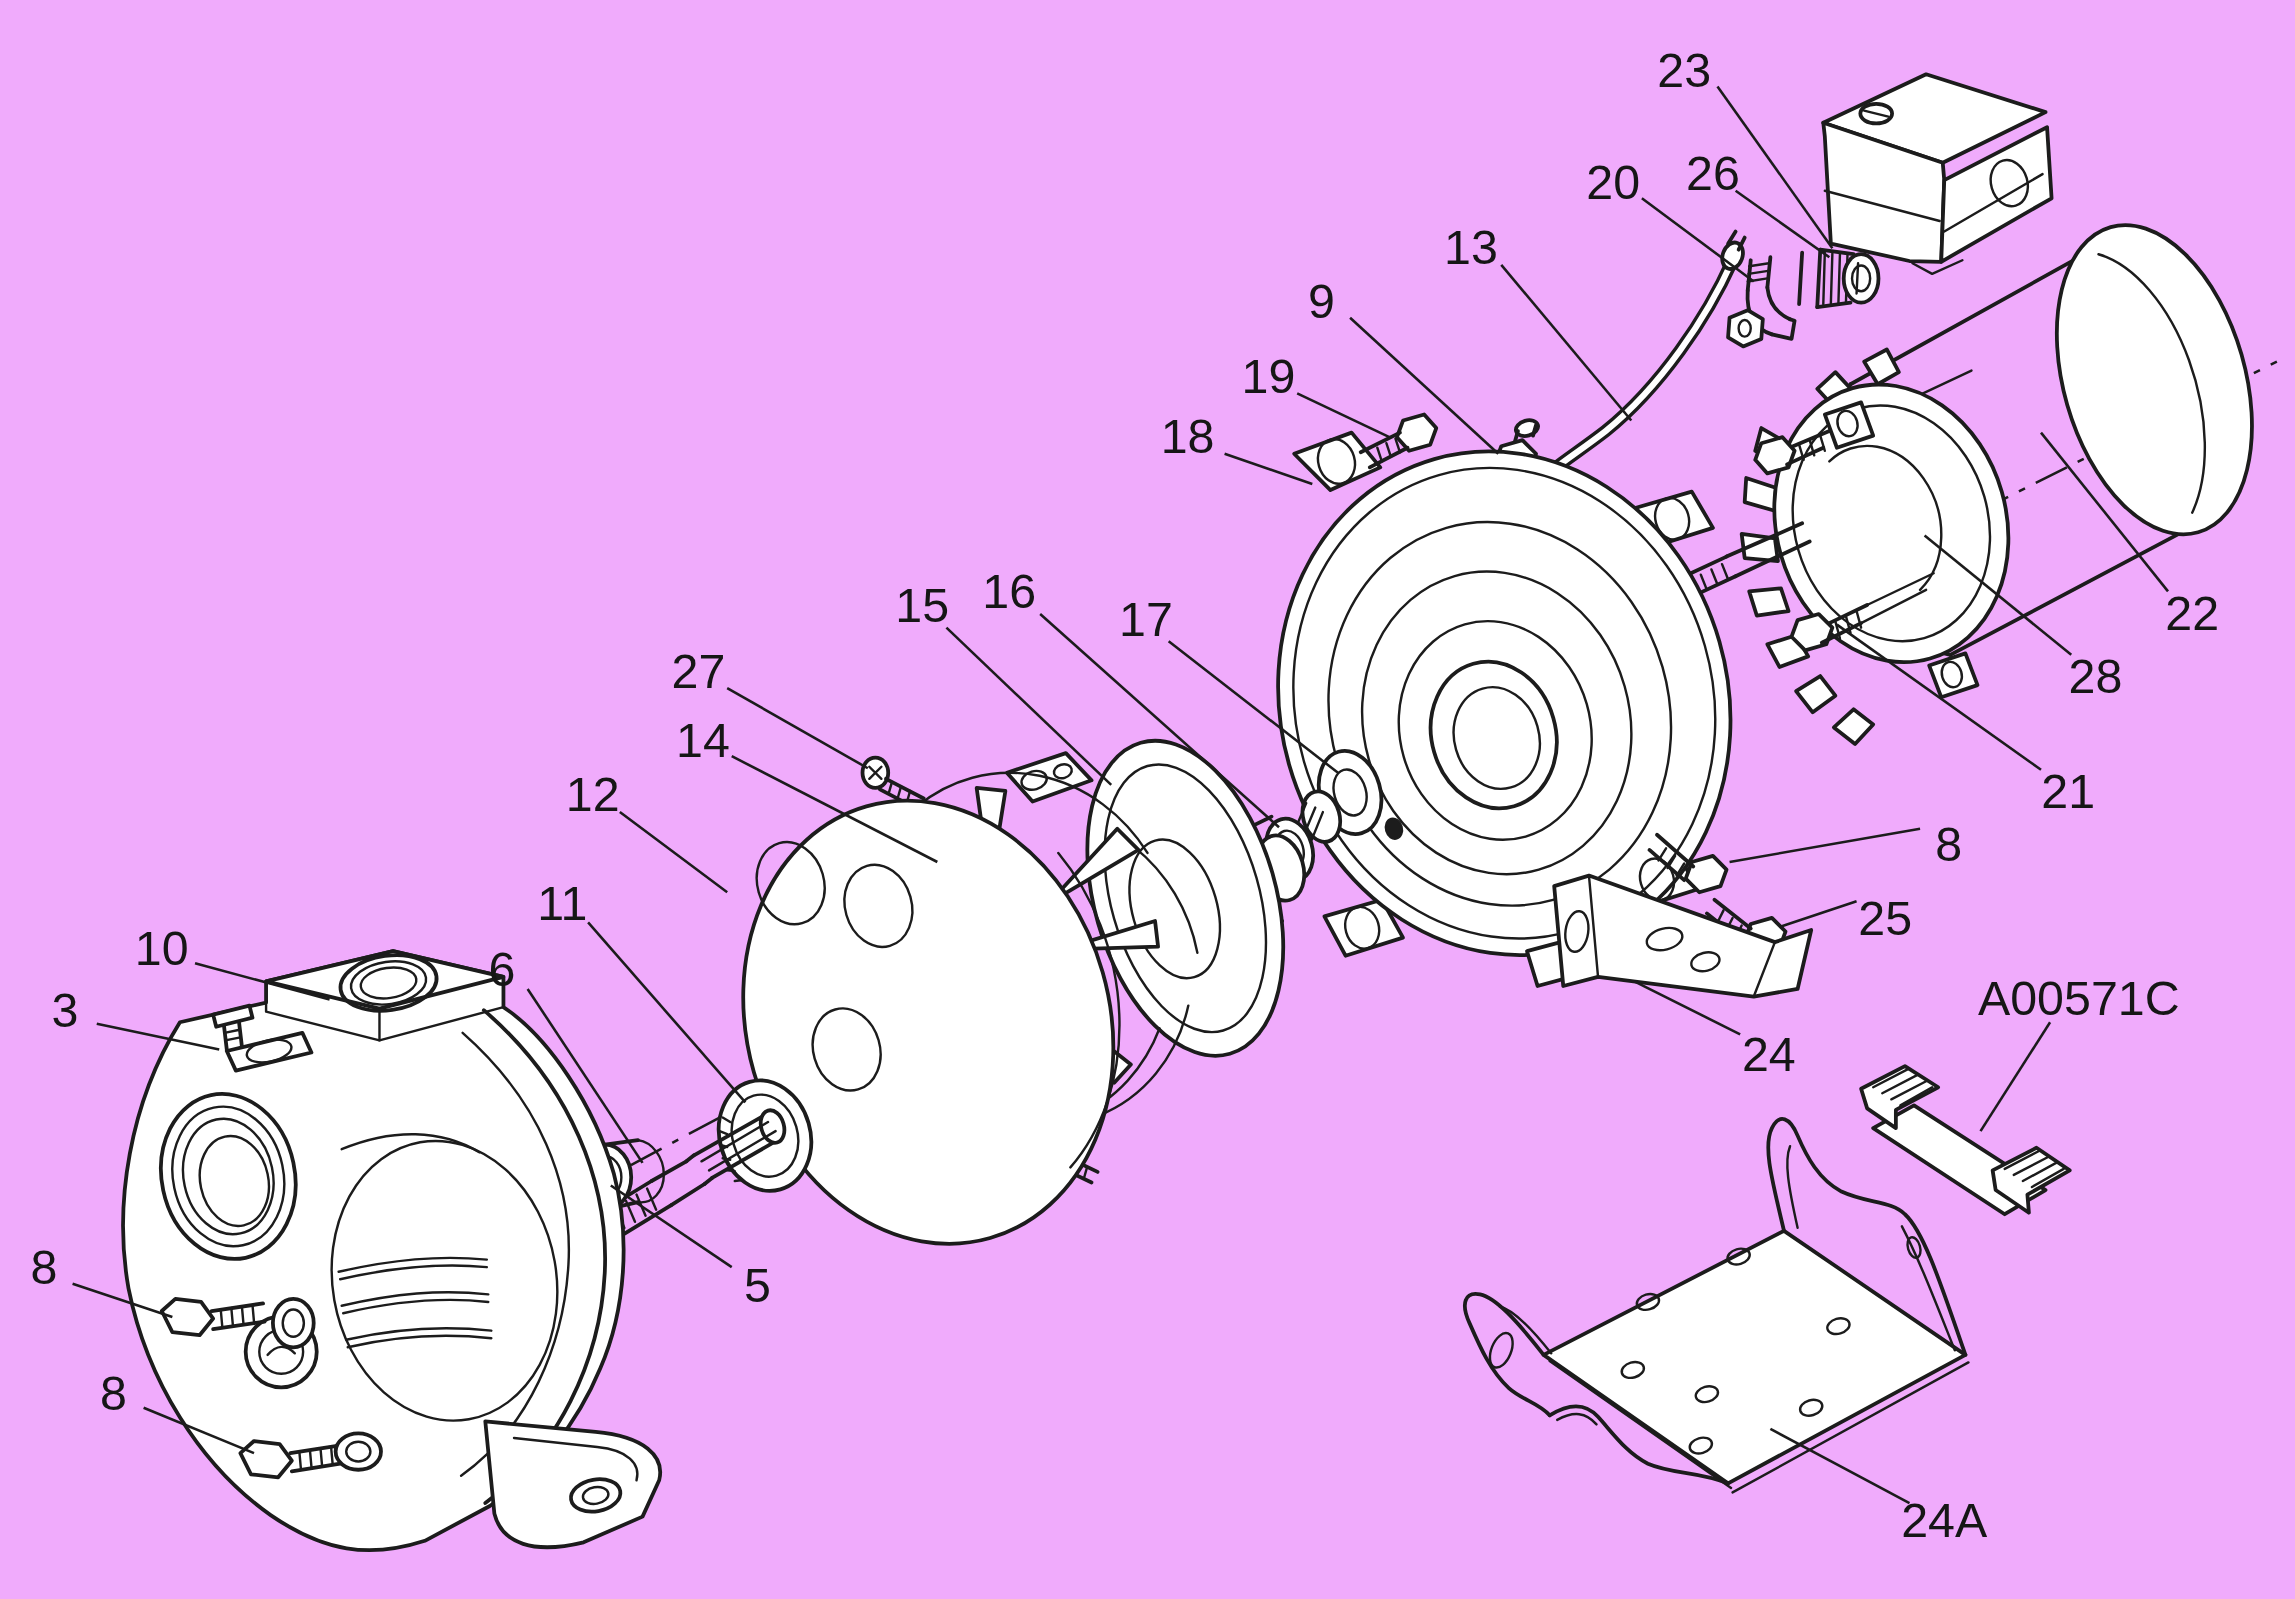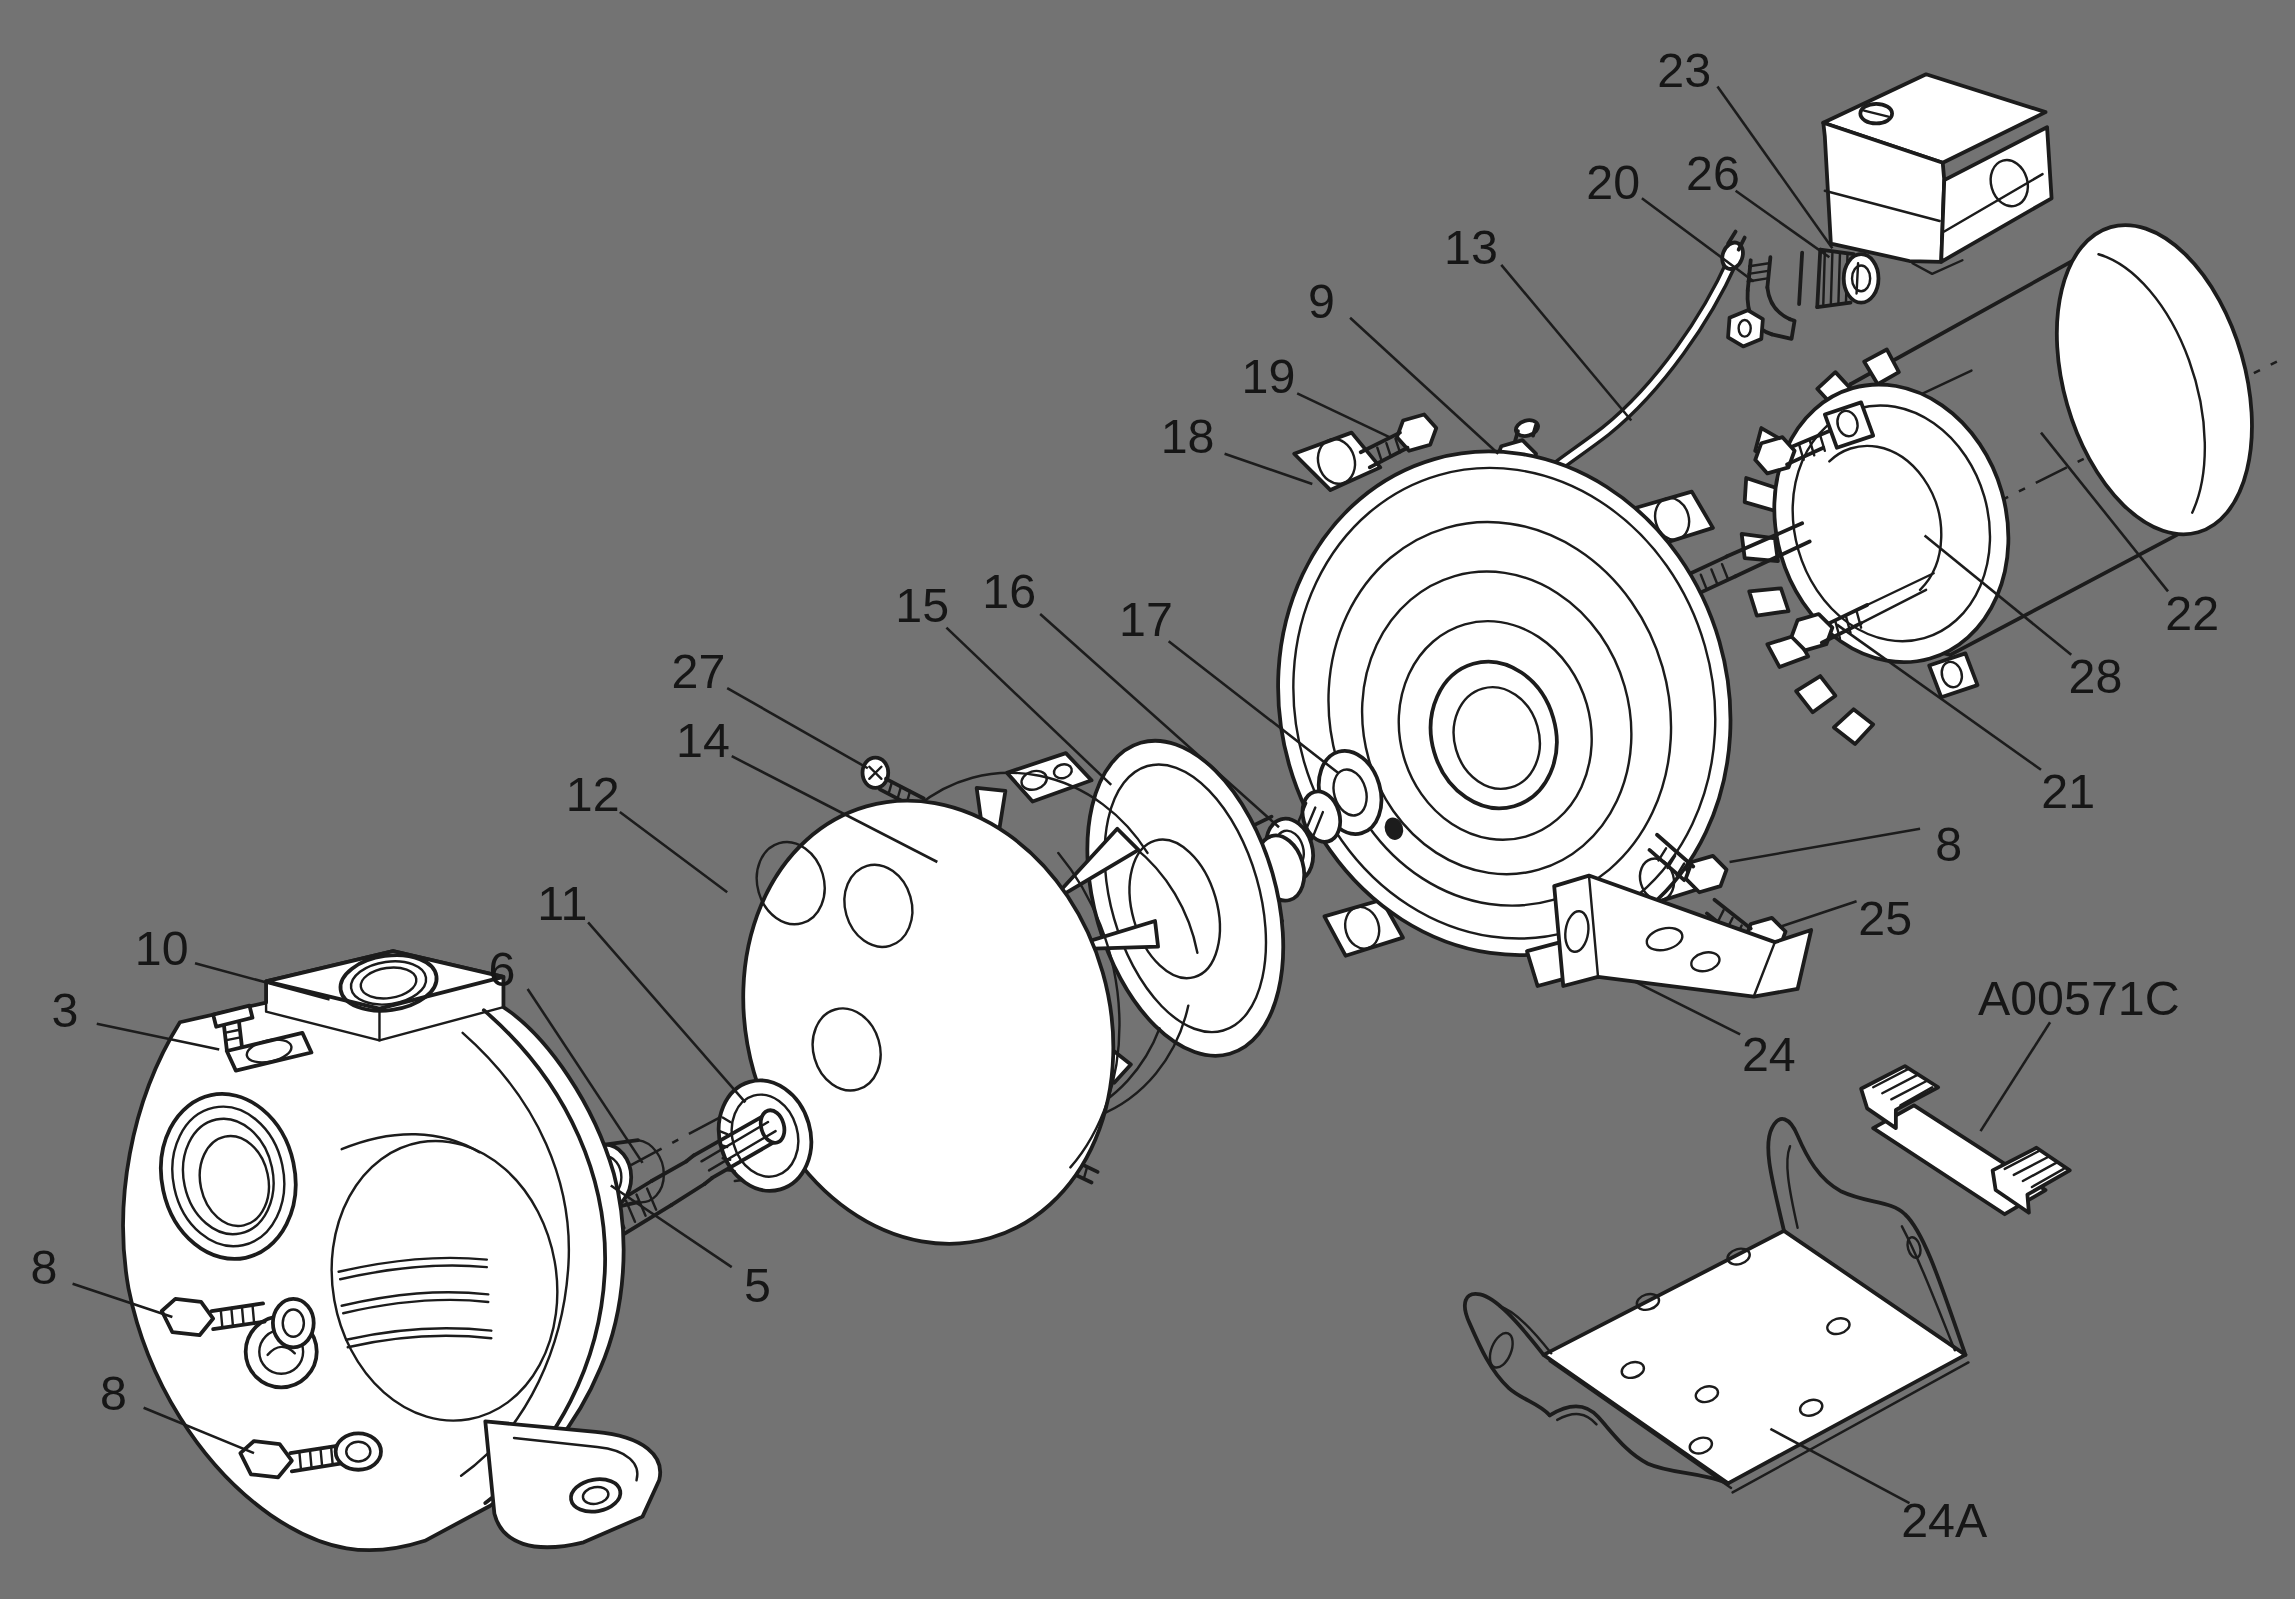--- a/index.html
+++ b/index.html
@@ -1,16 +1,16 @@
 <!DOCTYPE html>
 <html style="font-size:12px"><head>
 <meta charset="utf-8">
 <style>
   html,body{margin:0;padding:0;background:#ffffff;}
-  .stage{position:relative;width:2295px;height:1600px;background:#737373;overflow:hidden;}
+  .stage{position:relative;width:2295px;height:1600px;background:#f0abfc;overflow:hidden;}
   svg{display:block;}
   .face{fill:#ffffff;stroke:#1c1c1c;stroke-width:5;stroke-linejoin:round;stroke-linecap:round;}
   .part{fill:none;stroke:#1c1c1c;stroke-width:5;stroke-linejoin:round;stroke-linecap:round;}
   .thin{fill:none;stroke:#1c1c1c;stroke-width:3.2;stroke-linejoin:round;stroke-linecap:round;}
   .dark{fill:#1c1c1c;stroke:#1c1c1c;stroke-width:2;}
   .leader{stroke:#1c1c1c;stroke-width:3.4;fill:none;}
   .centerline{fill:none;stroke:#1c1c1c;stroke-width:3.4;stroke-dasharray:46 16 9 16;}
   .callout{font-family:"Liberation Sans", sans-serif;font-size:64px;fill:#161616;}
 </style>
 </head>

